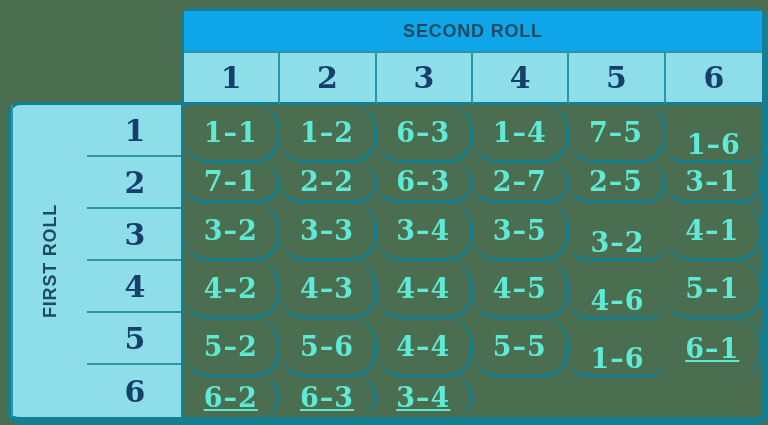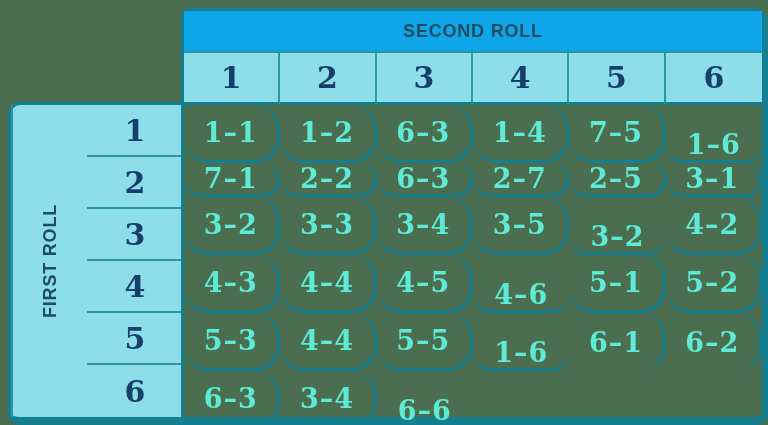--- a/index.html
+++ b/index.html
@@ -55,21 +55,21 @@
     border-bottom: 3px solid #147f91;
     display: flex; align-items: center; justify-content: center;
     font-size: 27px;
     font-weight: bold;
     letter-spacing: 1px;
     color: #5eead4;
     background: transparent;
     border-radius: 25px;
   }
   .cell.last-col { border-right: none; margin-top: 24px; }
-  .cell.last-row { border-bottom: none; }
+  .cell.last-row { border-bottom: none; text-decoration: underline; }
 
   
   #first-roll-panel {
     position: absolute;
     left: 8px; top: 102px; bottom: 0;
     width: 175px;
     box-sizing: border-box;
     border: 3px solid #147f91;
     border-right: none;
     border-bottom-width: 8px;
@@ -138,31 +138,31 @@
       <div class="cell">2–2</div>
       <div class="cell">6–3</div>
       <div class="cell">2–7</div>
       <div class="cell">2–5</div>
       <div class="cell">3–1</div>
       <div class="cell">3–2</div>
       <div class="cell">3–3</div>
       <div class="cell">3–4</div>
       <div class="cell">3–5</div>
       <div class="cell last-col">3–2</div>
+      <div class="cell">4–1</div>
       <div class="cell">4–2</div>
       <div class="cell">4–3</div>
       <div class="cell">4–4</div>
       <div class="cell">4–5</div>
       <div class="cell last-col">4–6</div>
       <div class="cell">5–1</div>
       <div class="cell">5–2</div>
-      <div class="cell">5–3</div>
+      <div class="cell">5–6</div>
       <div class="cell">4–4</div>
       <div class="cell">5–5</div>
       <div class="cell last-col">1–6</div>
       <div class="cell last-row">6–1</div>
       <div class="cell last-row">6–2</div>
       <div class="cell last-row">6–3</div>
       <div class="cell last-row">3–4</div>
-      <div class="cell last-col last-row">6–6</div>
     </div>
 
 </div>
 
 </body></html>

